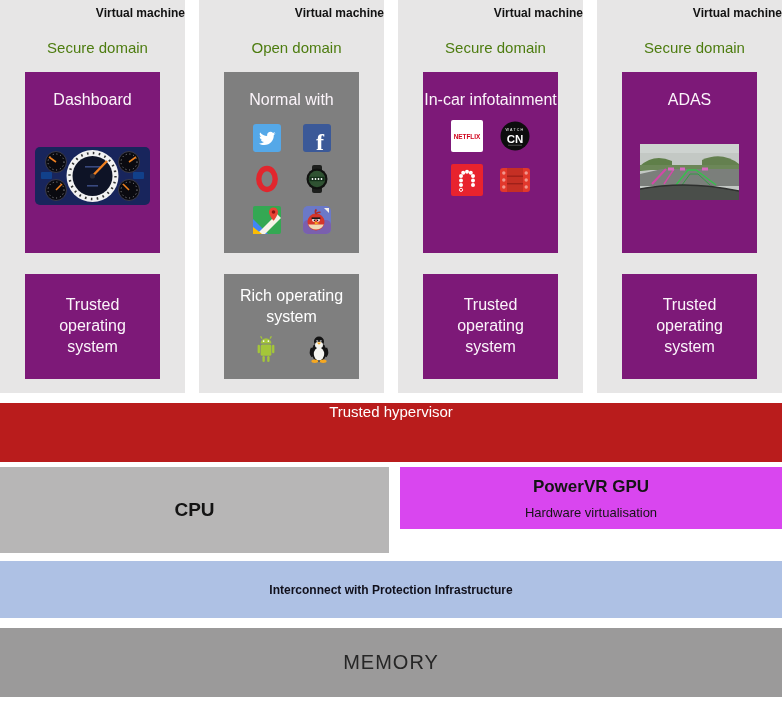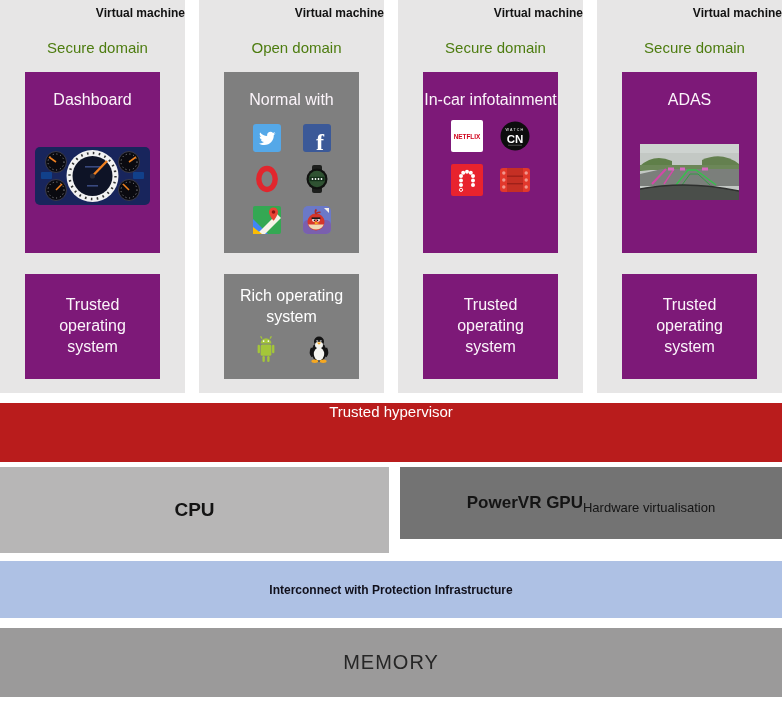--- a/index.html
+++ b/index.html
@@ -26,22 +26,22 @@
   .grid-sm{gap:13px 22px;margin-top:14px;}
   .grid-lg{gap:12px 16px;margin-top:10px;}
   .icon-grid span{display:flex;}
   .os-icons{display:flex;gap:28px;margin-top:7px;align-items:flex-end;}
   .app-img{margin-top:37px;display:flex;}
   .app-img-adas{margin-top:34px;display:flex;}
   .hypervisor{position:absolute;top:403px;left:0;width:782px;height:59px;background:#b91c1c;
     display:flex;align-items:flex-start;justify-content:center;font-size:15px;color:#ffffff;}
   .cpu{position:absolute;top:467px;left:0;width:389px;height:86px;background:#b7b6b6;
     display:flex;align-items:center;justify-content:center;font-weight:bold;font-size:19px;color:#141414;}
-  .gpu{position:absolute;top:467px;left:400px;width:382px;height:72px;background:#737373;
-    display:flex;align-items:center;justify-content:center;color:#141414;}
+  .gpu{position:absolute;top:467px;left:400px;width:382px;height:62px;background:#d946ef;
+    display:flex;flex-direction:column;align-items:center;justify-content:center;color:#141414;}
   .gpu-title{font-weight:bold;font-size:17px;}
   .gpu-sub{font-size:13px;margin-top:8px;}
   .interconnect{position:absolute;top:561px;left:0;width:782px;height:57px;background:#aec1e4;
     display:flex;align-items:center;justify-content:center;font-weight:bold;font-size:12px;color:#10101c;}
   .memory{position:absolute;top:628px;left:0;width:782px;height:69px;background:#9b9a9a;
     display:flex;align-items:center;justify-content:center;font-size:20px;color:#262626;letter-spacing:1px;}
 </style>
 </head>
 <body>
 

